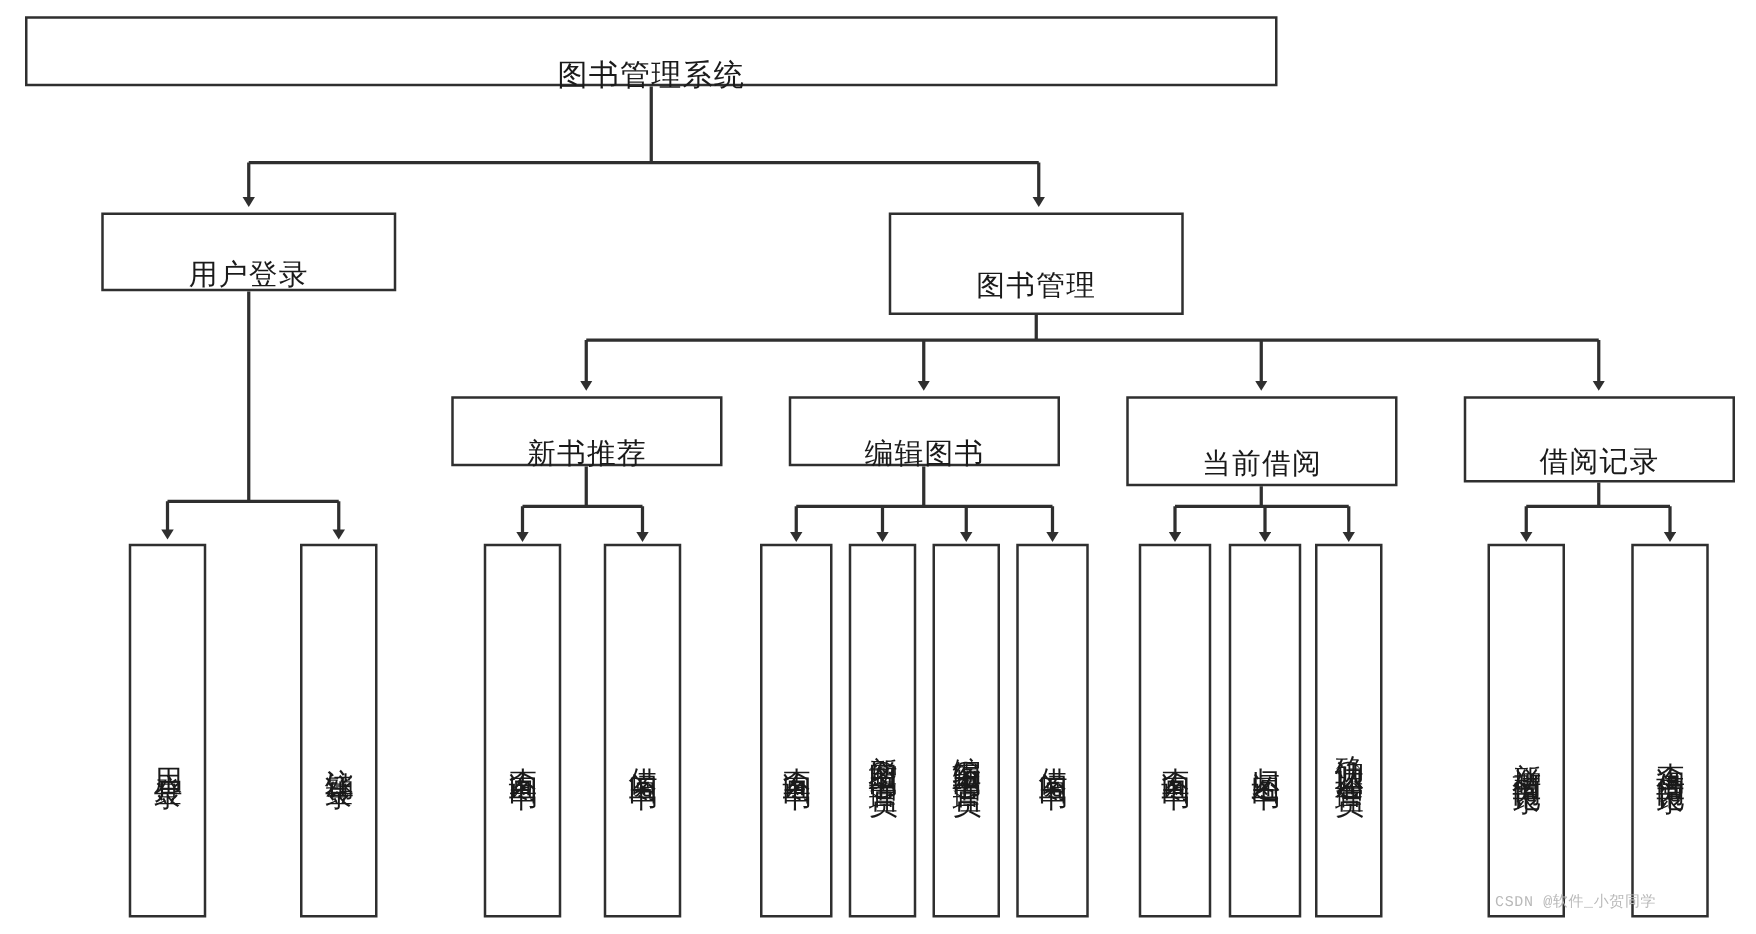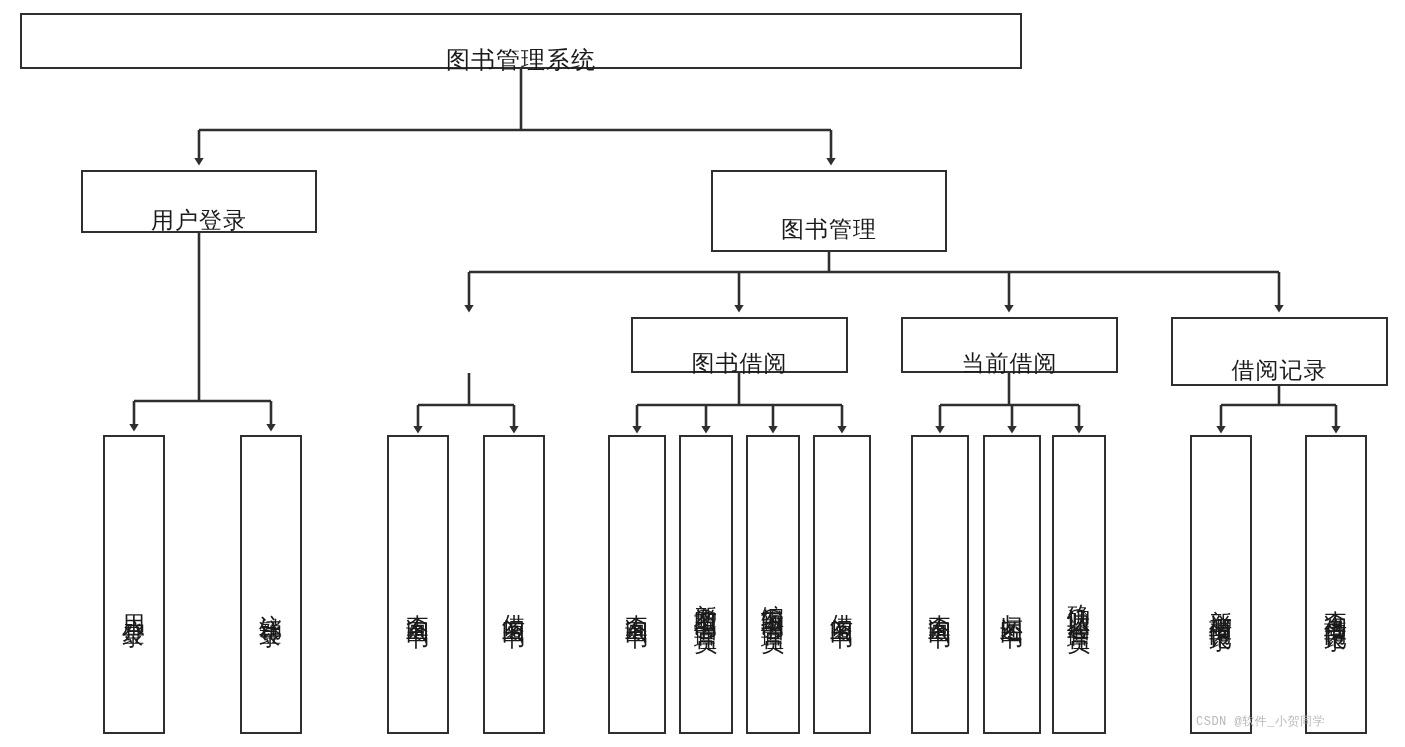--- a/index.html
+++ b/index.html
@@ -130,24 +130,27 @@
     <span class="label">图书管理系统</span>
   </div>
 
   <div class="node h" style="left:81px; top:170px; width:236px; height:63px;">
     <span class="label">用户登录</span>
   </div>
   <div class="node h" style="left:711px; top:170px; width:236px; height:82px;">
     <span class="label">图书管理</span>
   </div>
 
+  <div class="node h" style="left:361px; top:317px; width:217px; height:56px;">
+    <span class="label">新书推荐</span>
+  </div>
   <div class="node h" style="left:631px; top:317px; width:217px; height:56px;">
-    <span class="label">图书借阅</span>
+    <span class="label">编辑图书</span>
   </div>
-  <div class="node h" style="left:901px; top:317px; width:217px; height:56px;">
+  <div class="node h" style="left:901px; top:317px; width:217px; height:72px;">
     <span class="label">当前借阅</span>
   </div>
   <div class="node h" style="left:1171px; top:317px; width:217px; height:69px;">
     <span class="label">借阅记录</span>
   </div>
 
   <div class="node v" style="left:103px; top:435px; width:62px; height:299px;">
     <span class="label">用户登录</span>
   </div>
   <div class="node v" style="left:240px; top:435px; width:62px; height:299px;">

